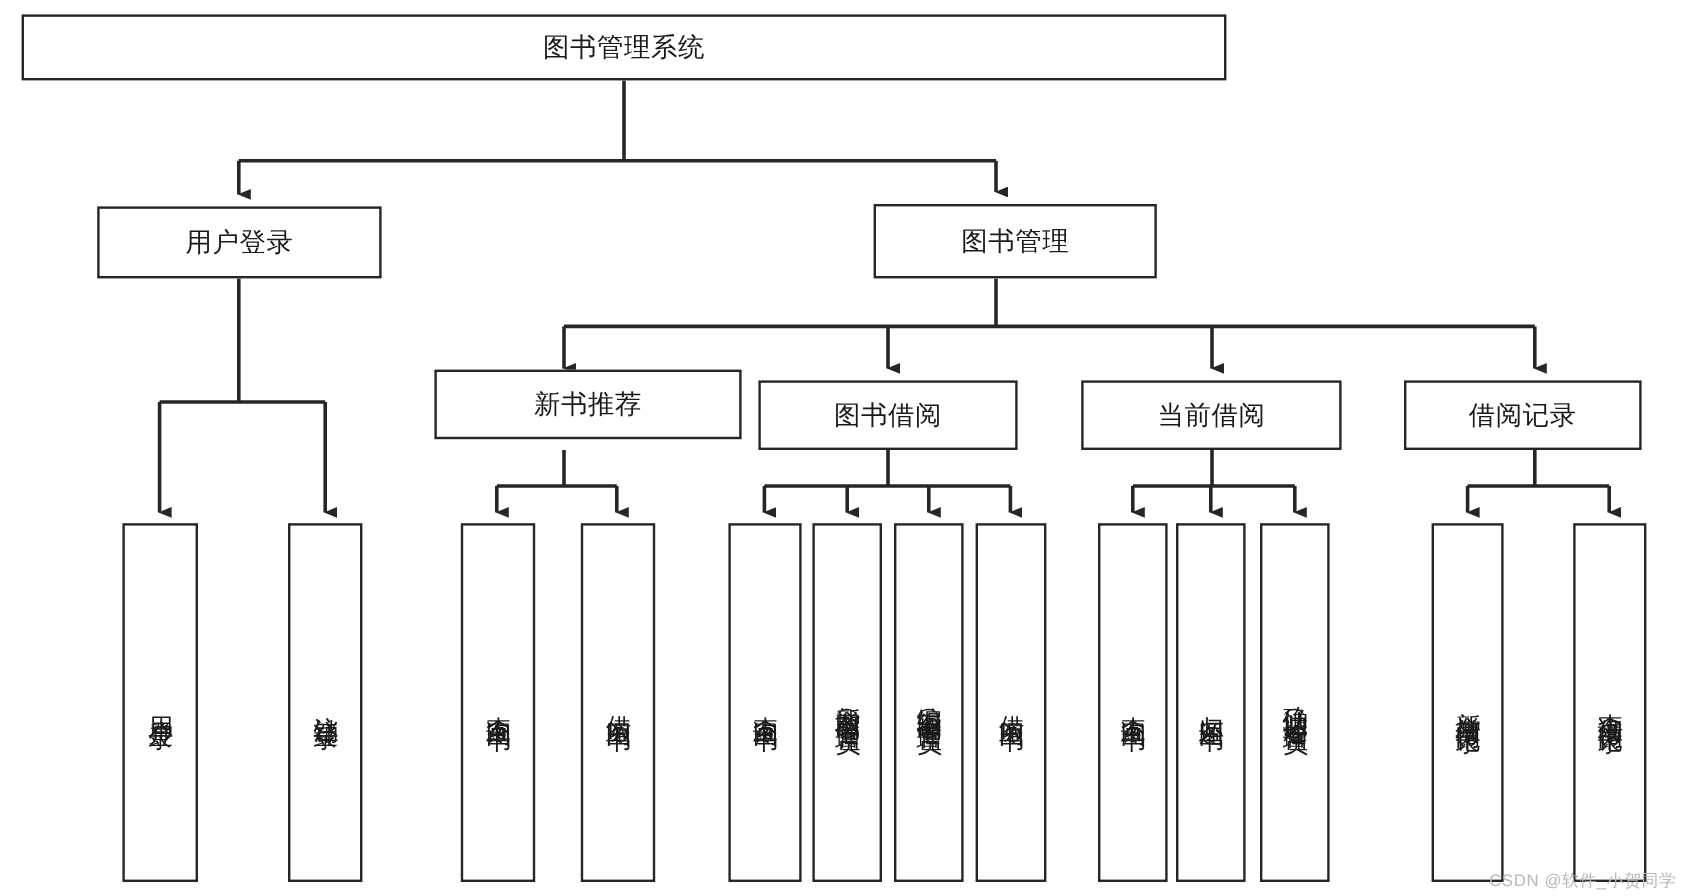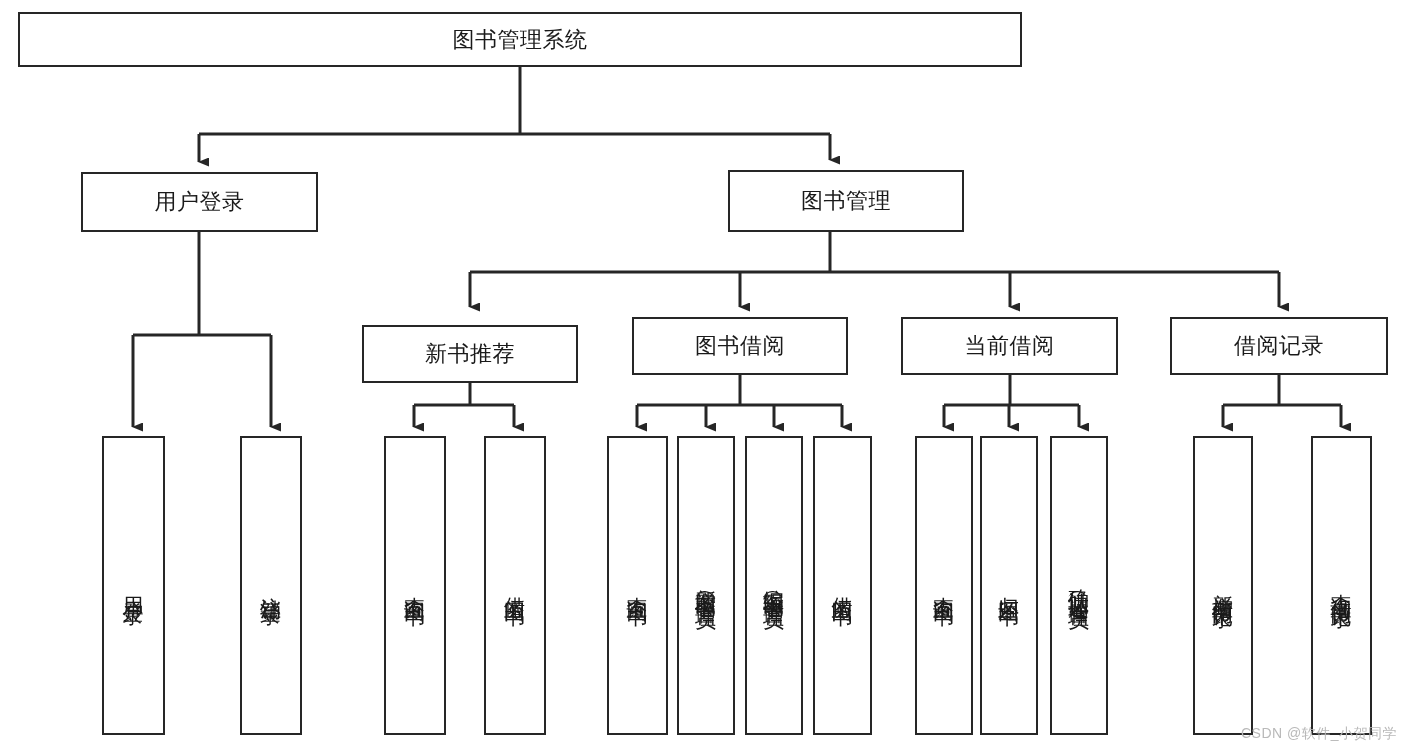--- a/index.html
+++ b/index.html
@@ -126,30 +126,30 @@
     <span class="node-label">图书管理系统</span>
   </div>
 
   <div class="node-box level2" style="left:81px; top:172px; width:237px; height:60px;">
     <span class="node-label">用户登录</span>
   </div>
   <div class="node-box level2" style="left:712px; top:170px; width:236px; height:62px;margin-left:16px;">
     <span class="node-label">图书管理</span>
   </div>
 
-  <div class="node-box level3" style="left:362px; top:325px; width:216px; height:58px;">
+  <div class="node-box level3" style="left:362px; top:308px; width:256px; height:58px;">
     <span class="node-label">新书推荐</span>
   </div>
   <div class="node-box level3" style="left:632px; top:317px; width:216px; height:58px;">
     <span class="node-label">图书借阅</span>
   </div>
   <div class="node-box level3" style="left:901px; top:317px; width:217px; height:58px;">
     <span class="node-label">当前借阅</span>
   </div>
-  <div class="node-box level3" style="left:1170px; top:317px; width:218px; height:58px;">
+  <div class="node-box level3" style="left:1170px; top:317px; width:198px; height:58px;">
     <span class="node-label">借阅记录</span>
   </div>
 
   <div class="node-box vertical" style="left:102px; top:436px; width:63px; height:299px;">
     <span class="node-label">用户登录</span>
   </div>
   <div class="node-box vertical" style="left:240px; top:436px; width:62px; height:299px;">
     <span class="node-label">注销登录</span>
   </div>
 

